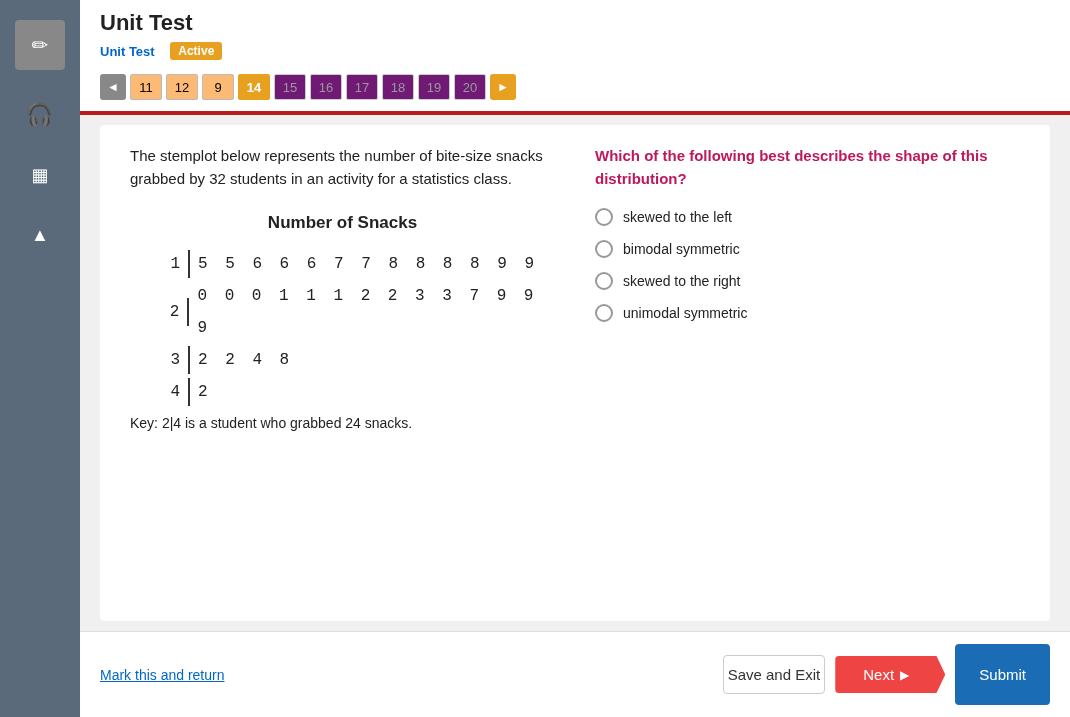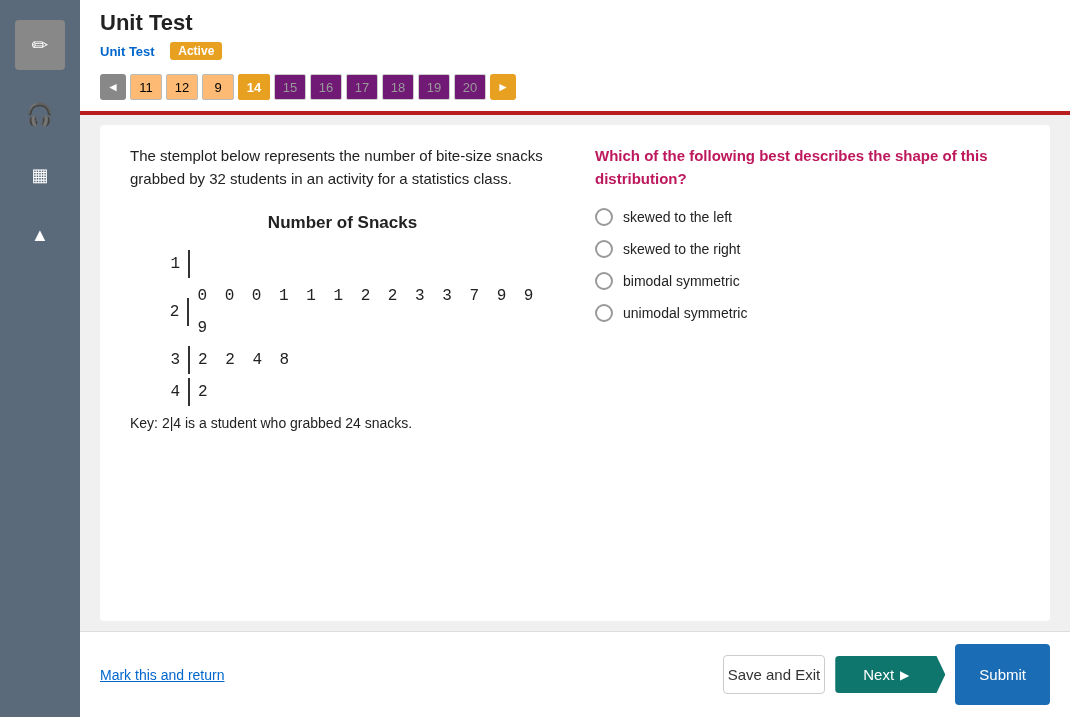--- a/index.html
+++ b/index.html
@@ -293,21 +293,21 @@
       background: white;
       border: 1px solid #ccc;
       color: #333;
       font-size: 15px;
       padding: 10px 4px;
       border-radius: 4px;
       cursor: pointer;
     }
 
     .btn-next {
-      background: #0f766e;
+      background: #ef4444;
       color: white;
       font-size: 15px;
       padding: 10px 28px;
       border-radius: 4px;
       cursor: pointer;
       border: none;
       display: flex;
       align-items: center;
       gap: 6px;
       clip-path: polygon(0 0, 92% 0, 100% 50%, 92% 100%, 0 100%);
@@ -368,20 +368,21 @@
 
         <div class="left-col">
           <p>The stemplot below represents the number of bite-size snacks grabbed by 32 students in an activity for a statistics class.</p>
 
           <div class="stem-title">Number of Snacks</div>
 
           <div class="stemplot">
             <div class="stemplot-row">
               <span class="stem-num">1</span>
               <div class="stem-bar"></div>
+              <span class="stem-leaves">5 5 6 6 6 7 7 8 8 8 8 9 9</span>
             </div>
             <div class="stemplot-row">
               <span class="stem-num">2</span>
               <div class="stem-bar"></div>
               <span class="stem-leaves">0 0 0 1 1 1 2 2 3 3 7 9 9 9</span>
             </div>
             <div class="stemplot-row">
               <span class="stem-num">3</span>
               <div class="stem-bar"></div>
               <span class="stem-leaves">2 2 4 8</span>
@@ -401,26 +402,26 @@
         <div class="right-col">
           <p class="question-text">Which of the following best describes the shape of this distribution?</p>
 
           <div class="radio-option">
             <div class="radio-circle"></div>
             <span class="option-label">skewed to the left</span>
           </div>
 
           <div class="radio-option">
             <div class="radio-circle"></div>
-            <span class="option-label">skewed to the right</span>
+            <span class="option-label">bimodal symmetric</span>
           </div>
 
           <div class="radio-option">
             <div class="radio-circle"></div>
-            <span class="option-label">bimodal symmetric</span>
+            <span class="option-label">skewed to the right</span>
           </div>
 
           <div class="radio-option">
             <div class="radio-circle"></div>
             <span class="option-label">unimodal symmetric</span>
           </div>
         </div>
 
       </div>
     </div>

